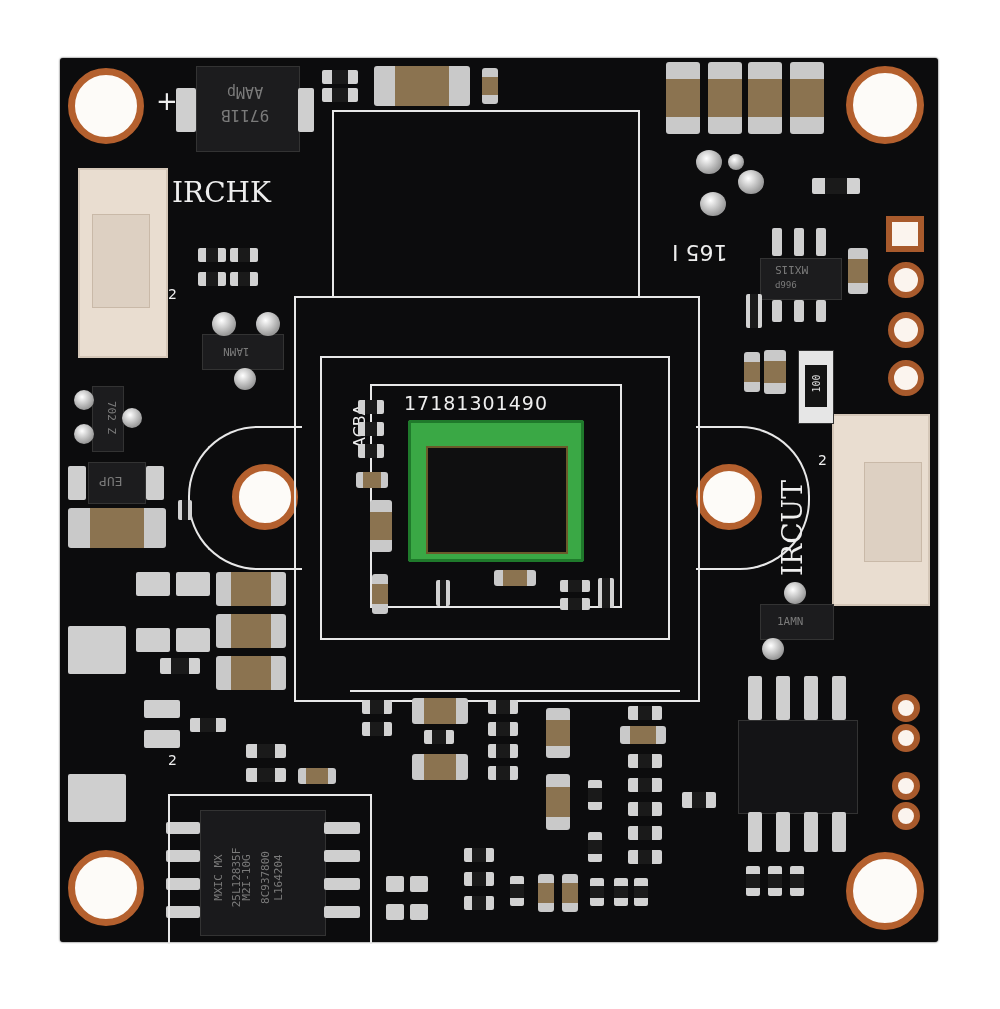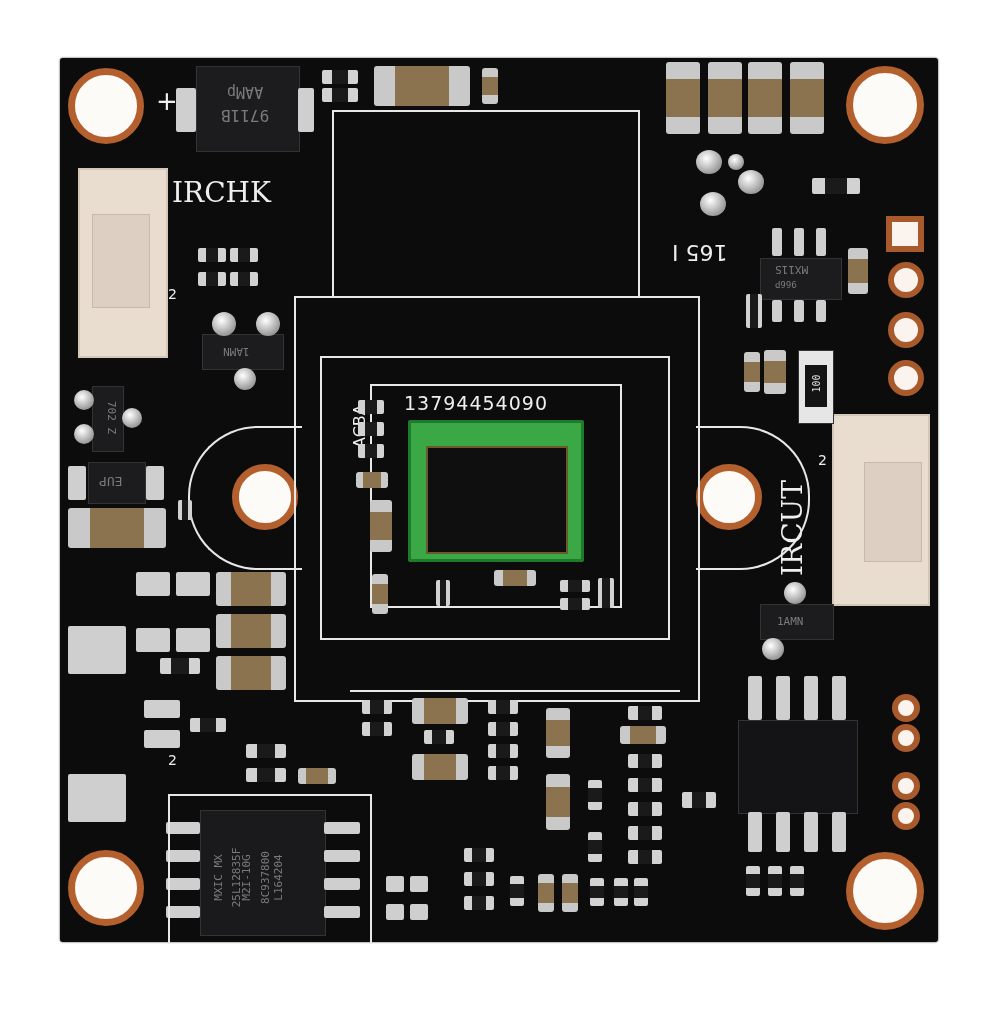--- a/index.html
+++ b/index.html
@@ -37,21 +37,21 @@
   <div class="silk" style="left:636px;top:368px;width:112px;height:140px;border-radius:0 70px 70px 0;border-left:none;"></div>
 
   <div class="silk" style="left:234px;top:238px;width:402px;height:402px;"></div>
   <div class="silk" style="left:260px;top:298px;width:346px;height:280px;"></div>
   <div class="silk" style="left:310px;top:326px;width:248px;height:220px;"></div>
   <div class="silk" style="left:272px;top:52px;width:304px;height:186px;border-bottom:none;"></div>
 
   <div style="position:absolute;left:348px;top:362px;width:176px;height:142px;background:#3aa845;border-radius:3px;box-shadow:inset 0 0 0 3px #1f7a2b;">
     <div style="position:absolute;left:18px;top:26px;width:138px;height:104px;background:#0f0f10;border:2px solid #6a5a2a;"></div>
   </div>
-  <div class="txt" style="left:344px;top:334px;font-size:19px;letter-spacing:1px;">13794454090</div>
+  <div class="txt" style="left:344px;top:334px;font-size:19px;letter-spacing:1px;">17181301490</div>
   <div class="txt" style="left:290px;top:390px;font-size:16px;transform:rotate(-90deg);transform-origin:left top;">ACBA</div>
 
   <div class="conn" style="left:18px;top:110px;width:90px;height:190px;">
     <div style="position:absolute;left:12px;top:44px;width:56px;height:92px;background:#ddd0c2;border:1px solid #c9b9a8;"></div>
   </div>
   <div class="txt" style="left:112px;top:118px;font-size:28px;font-family:'DejaVu Serif',serif;">IRCHK</div>
   <div class="txt" style="left:108px;top:228px;font-size:14px;">2</div>
 
   <div class="conn" style="left:772px;top:356px;width:98px;height:192px;">
     <div style="position:absolute;left:30px;top:46px;width:56px;height:98px;background:#ddd0c2;border:1px solid #c9b9a8;"></div>

